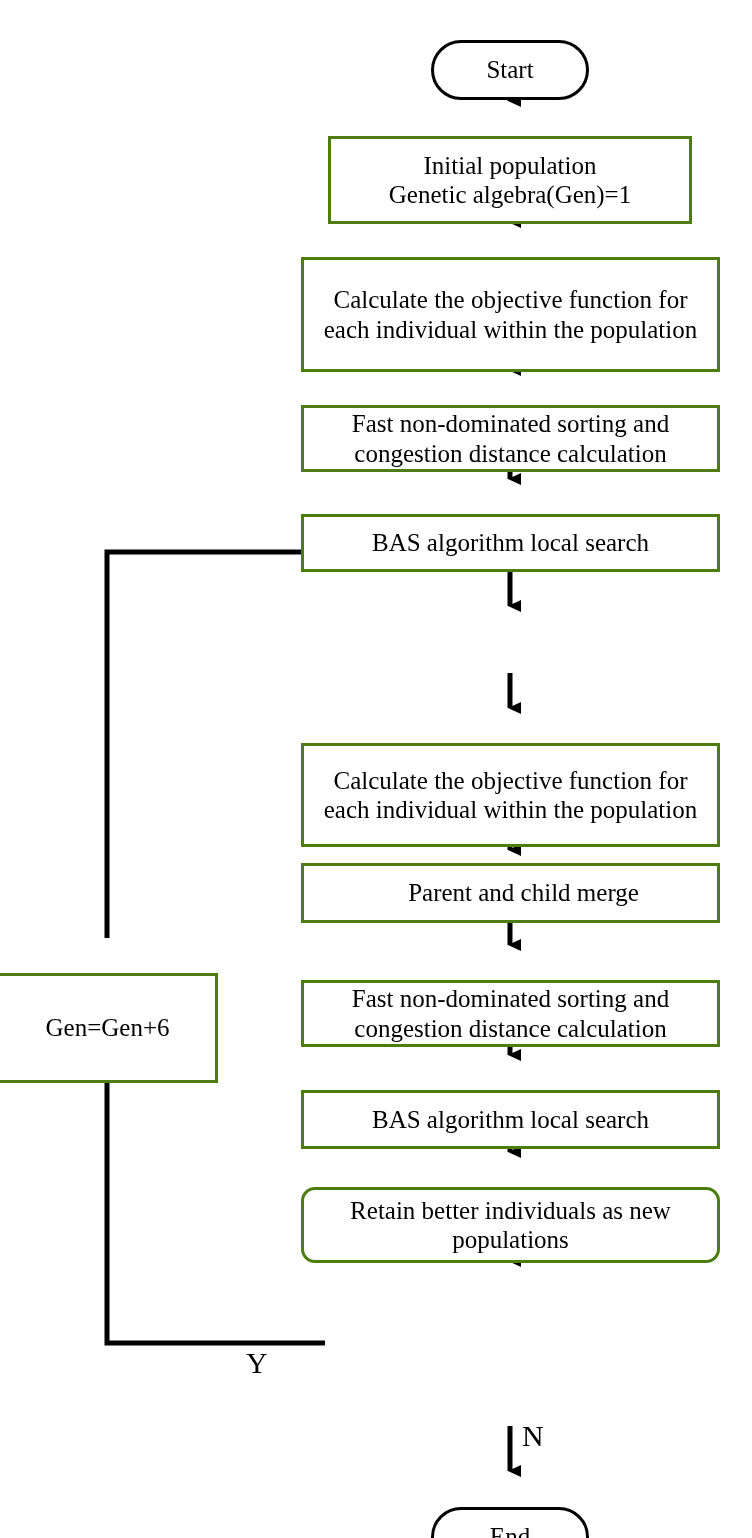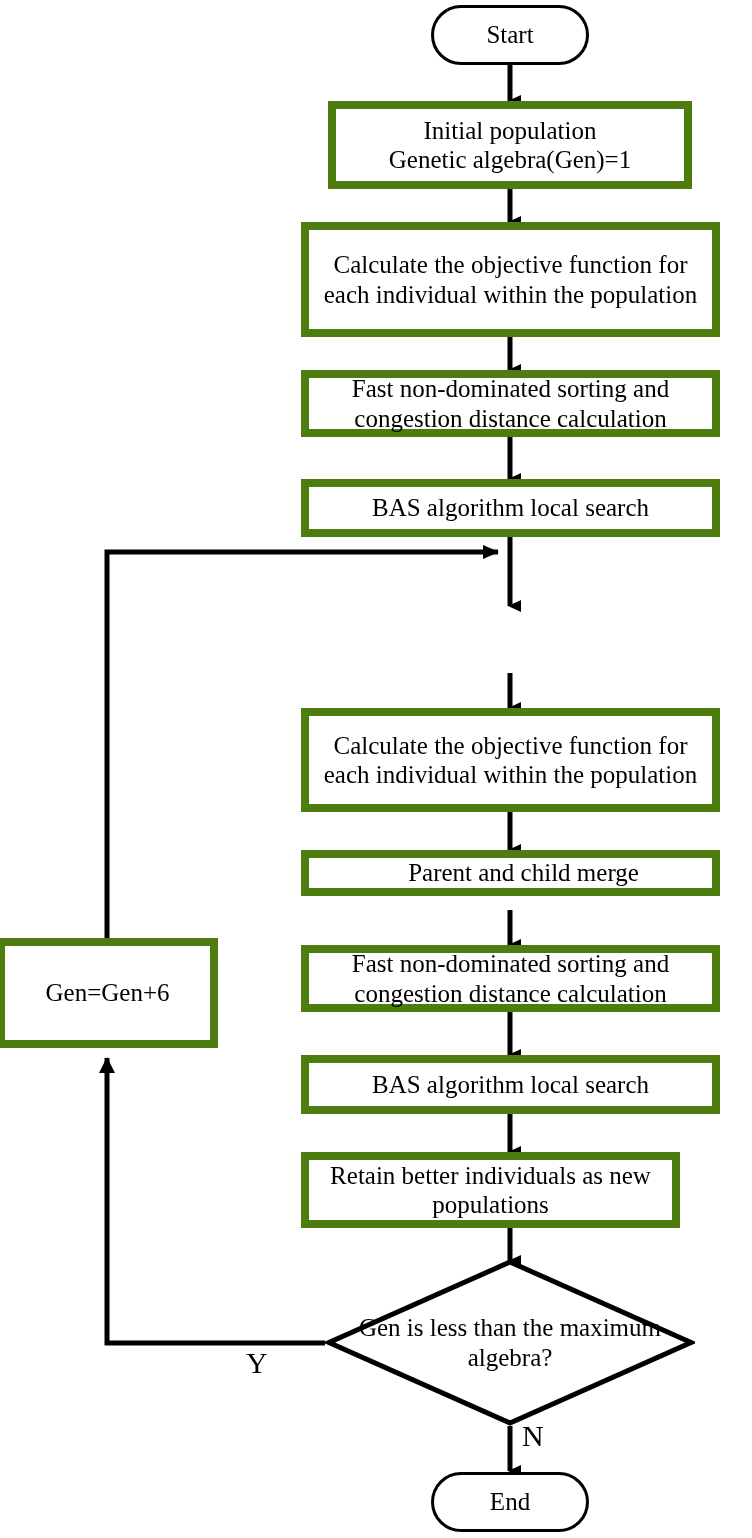--- a/index.html
+++ b/index.html
@@ -31,23 +31,24 @@
     pointer-events: none;
   }
   .node {
     position: absolute;
     box-sizing: border-box;
     display: flex;
     align-items: center;
     justify-content: center;
     text-align: center;
     line-height: 1.18;
+    margin-top: 35px;
   }
   .process {
-    border: 8px solid #4d7c0f;
+    border: 3px solid #4d7c0f;
     background: #ffffff;
     font-size: 25px;
     padding: 2px 6px;
   }
   .terminal {
     border: 3px solid #000000;
     background: #ffffff;
     border-radius: 999px;
     font-size: 25px;
   }
@@ -147,44 +148,36 @@
 
   <div class="node process" style="left:301px; top:479px; width:419px; height:58px;">
     <span class="node-text">BAS algorithm local search</span>
   </div>
 
 
   <div class="node process" style="left:301px; top:708px; width:419px; height:104px;">
     <span class="node-text">Calculate the objective function for each individual within the population</span>
   </div>
 
-  <div class="node process" style="left:301px; top:850px; width:419px; height:46px;padding-left:32px;">
+  <div class="node process" style="left:301px; top:828px; width:419px; height:60px;padding-left:32px;">
     <span class="node-text">Parent and child merge</span>
   </div>
 
   <div class="node process" style="left:301px; top:945px; width:419px; height:67px;">
     <span class="node-text">Fast non-dominated sorting and congestion distance calculation</span>
   </div>
 
   <div class="node process" style="left:301px; top:1055px; width:419px; height:59px;">
     <span class="node-text">BAS algorithm local search</span>
   </div>
 
-  <div class="node process" style="left:301px; top:1152px; width:379px; height:76px;">
+  <div class="node process" style="left:301px; top:1152px; width:419px; height:76px;border-radius:14px;">
     <span class="node-text">Retain better individuals as new populations</span>
   </div>
 
-  <div class="decision-wrap" style="left:325px; top:1258px; width:370px; height:169px;">
-    <svg viewBox="0 0 370 169" width="370" height="169" xmlns="http://www.w3.org/2000/svg">
-      <polygon points="185,4 366,84.5 185,165 4,84.5" fill="#ffffff" stroke="#000000" stroke-width="5"></polygon>
-    </svg>
-    <div class="decision-label">
-      <span class="node-text">Gen is less than the maximum algebra?</span>
-    </div>
-  </div>
 
   <div class="node process" style="left:-3px; top:938px; width:221px; height:110px;">
     <span class="node-text">Gen=Gen+6</span>
   </div>
 
   <div class="node terminal" style="left:431px; top:1472px; width:158px; height:60px;">
     <span class="node-text">End</span>
   </div>
 
   <div class="branch-label" style="left:246px; top:1348px;">

